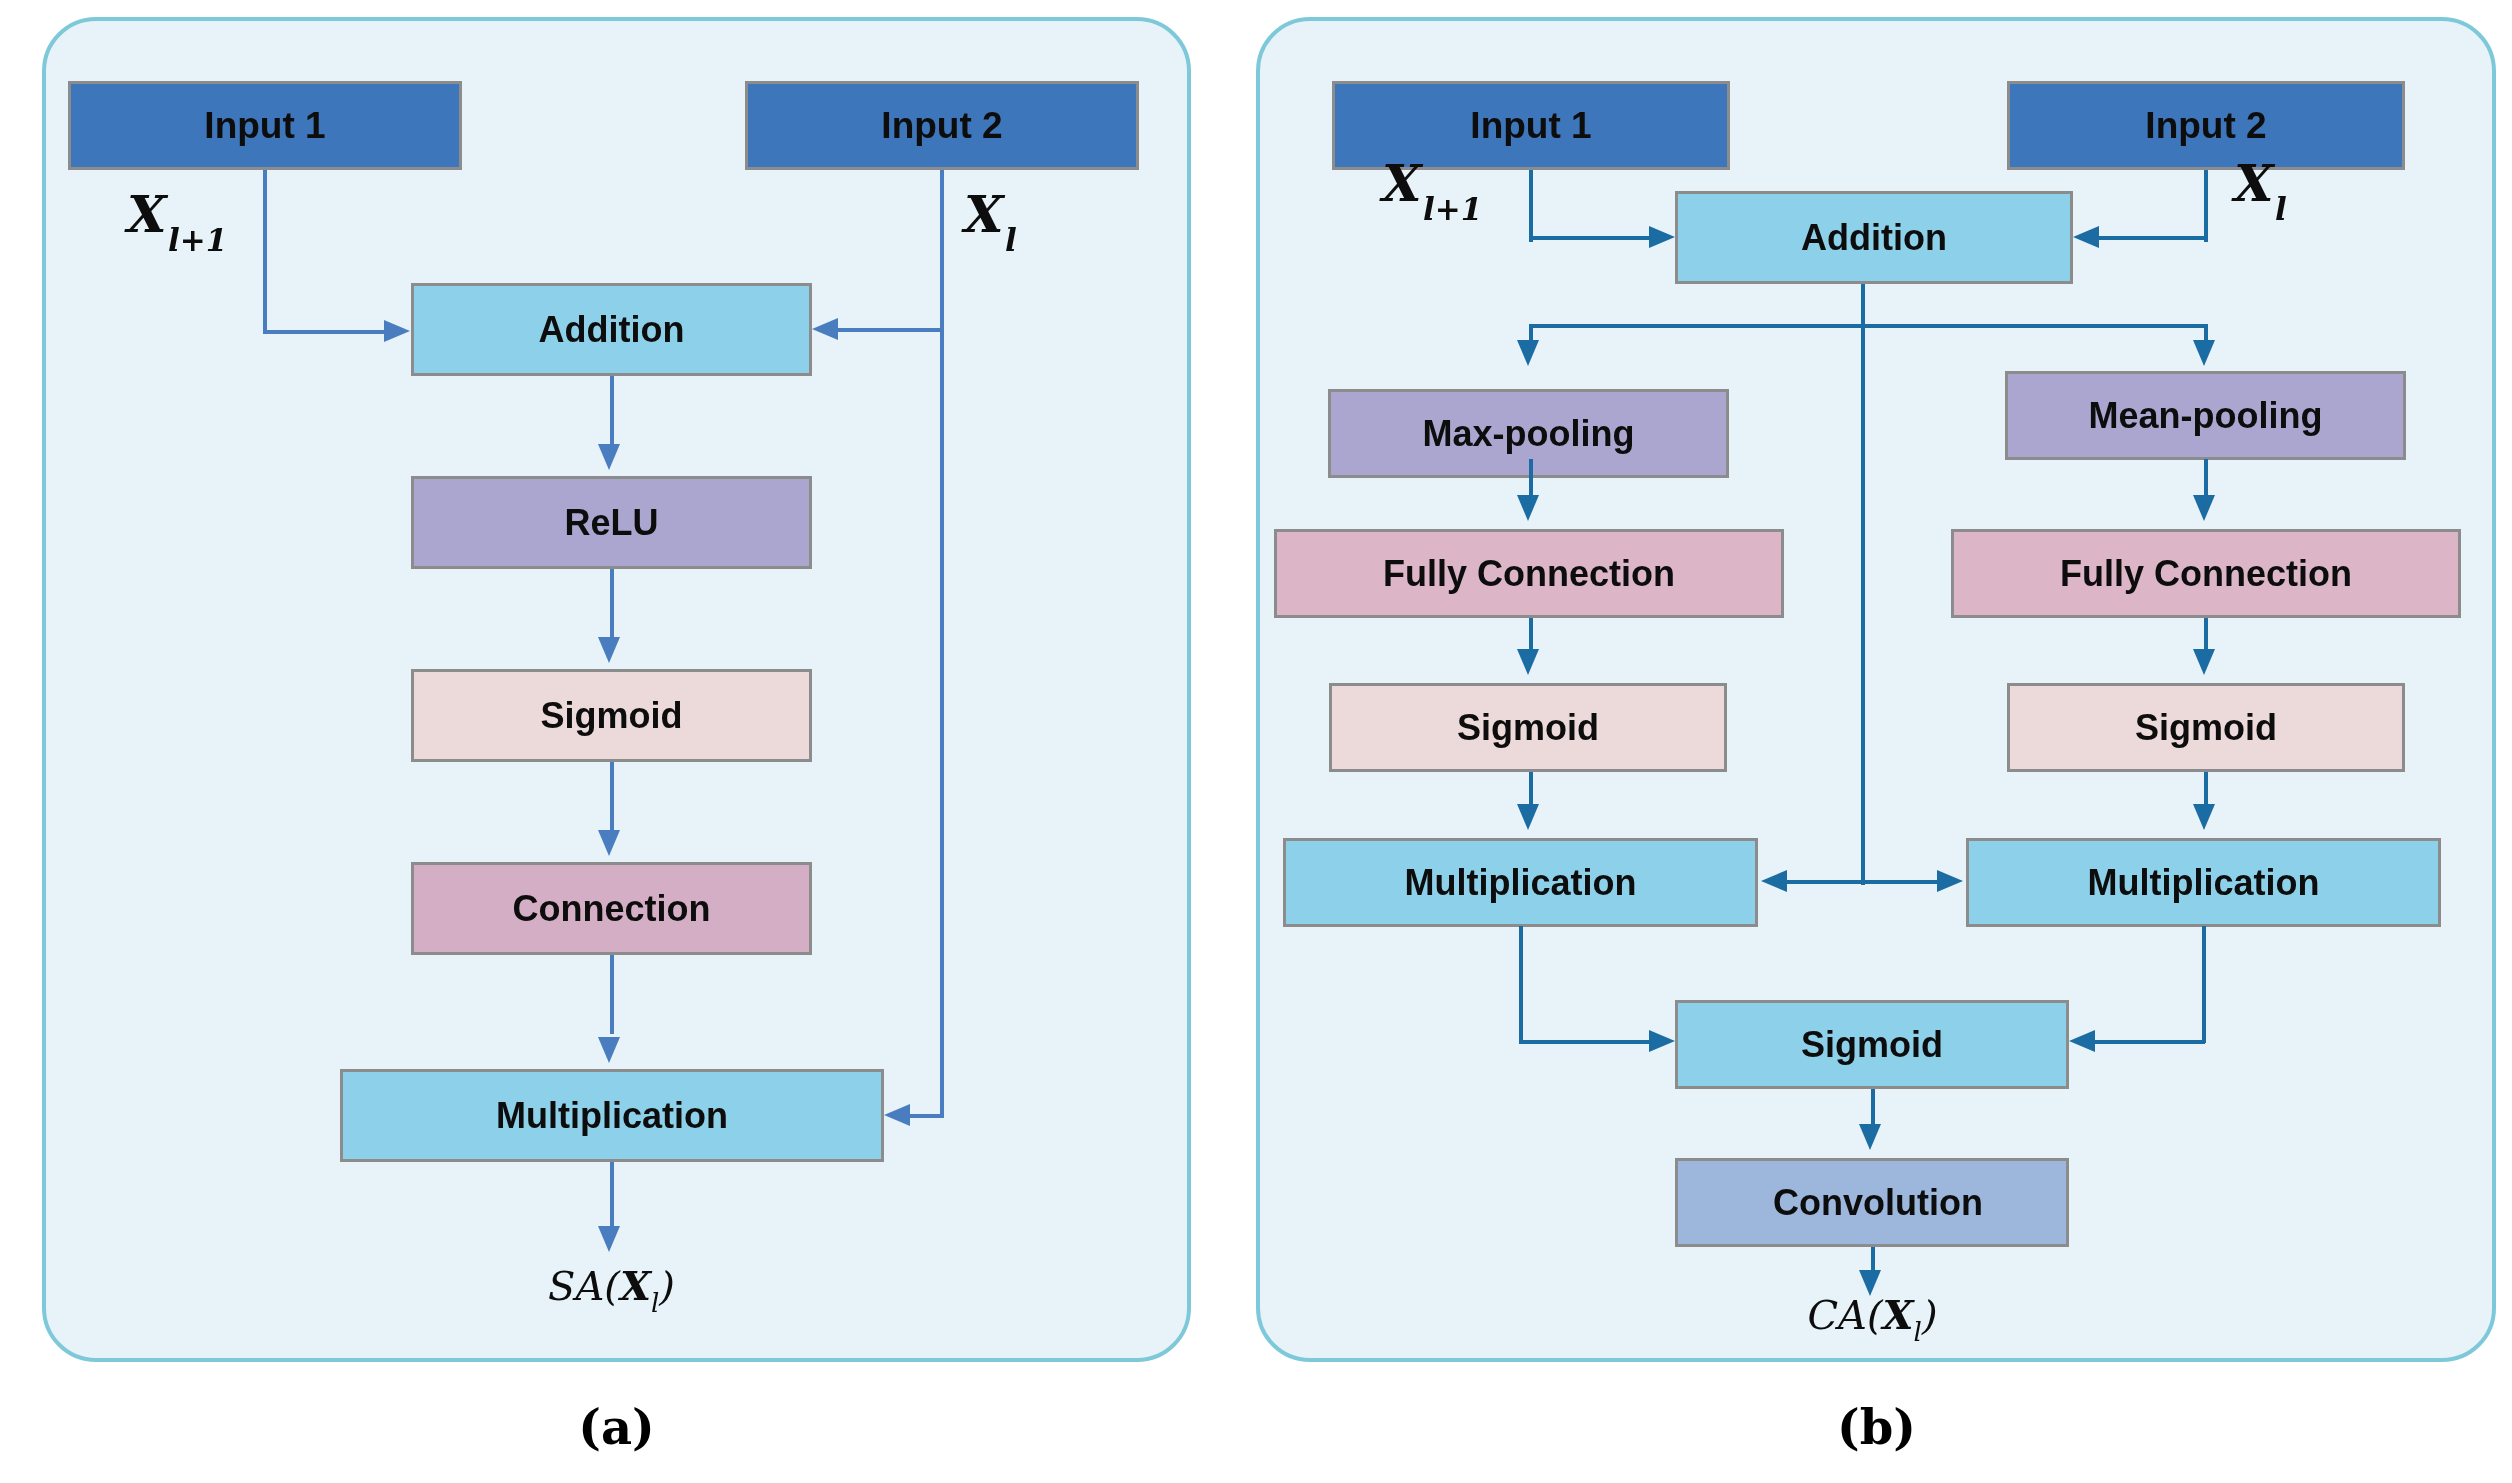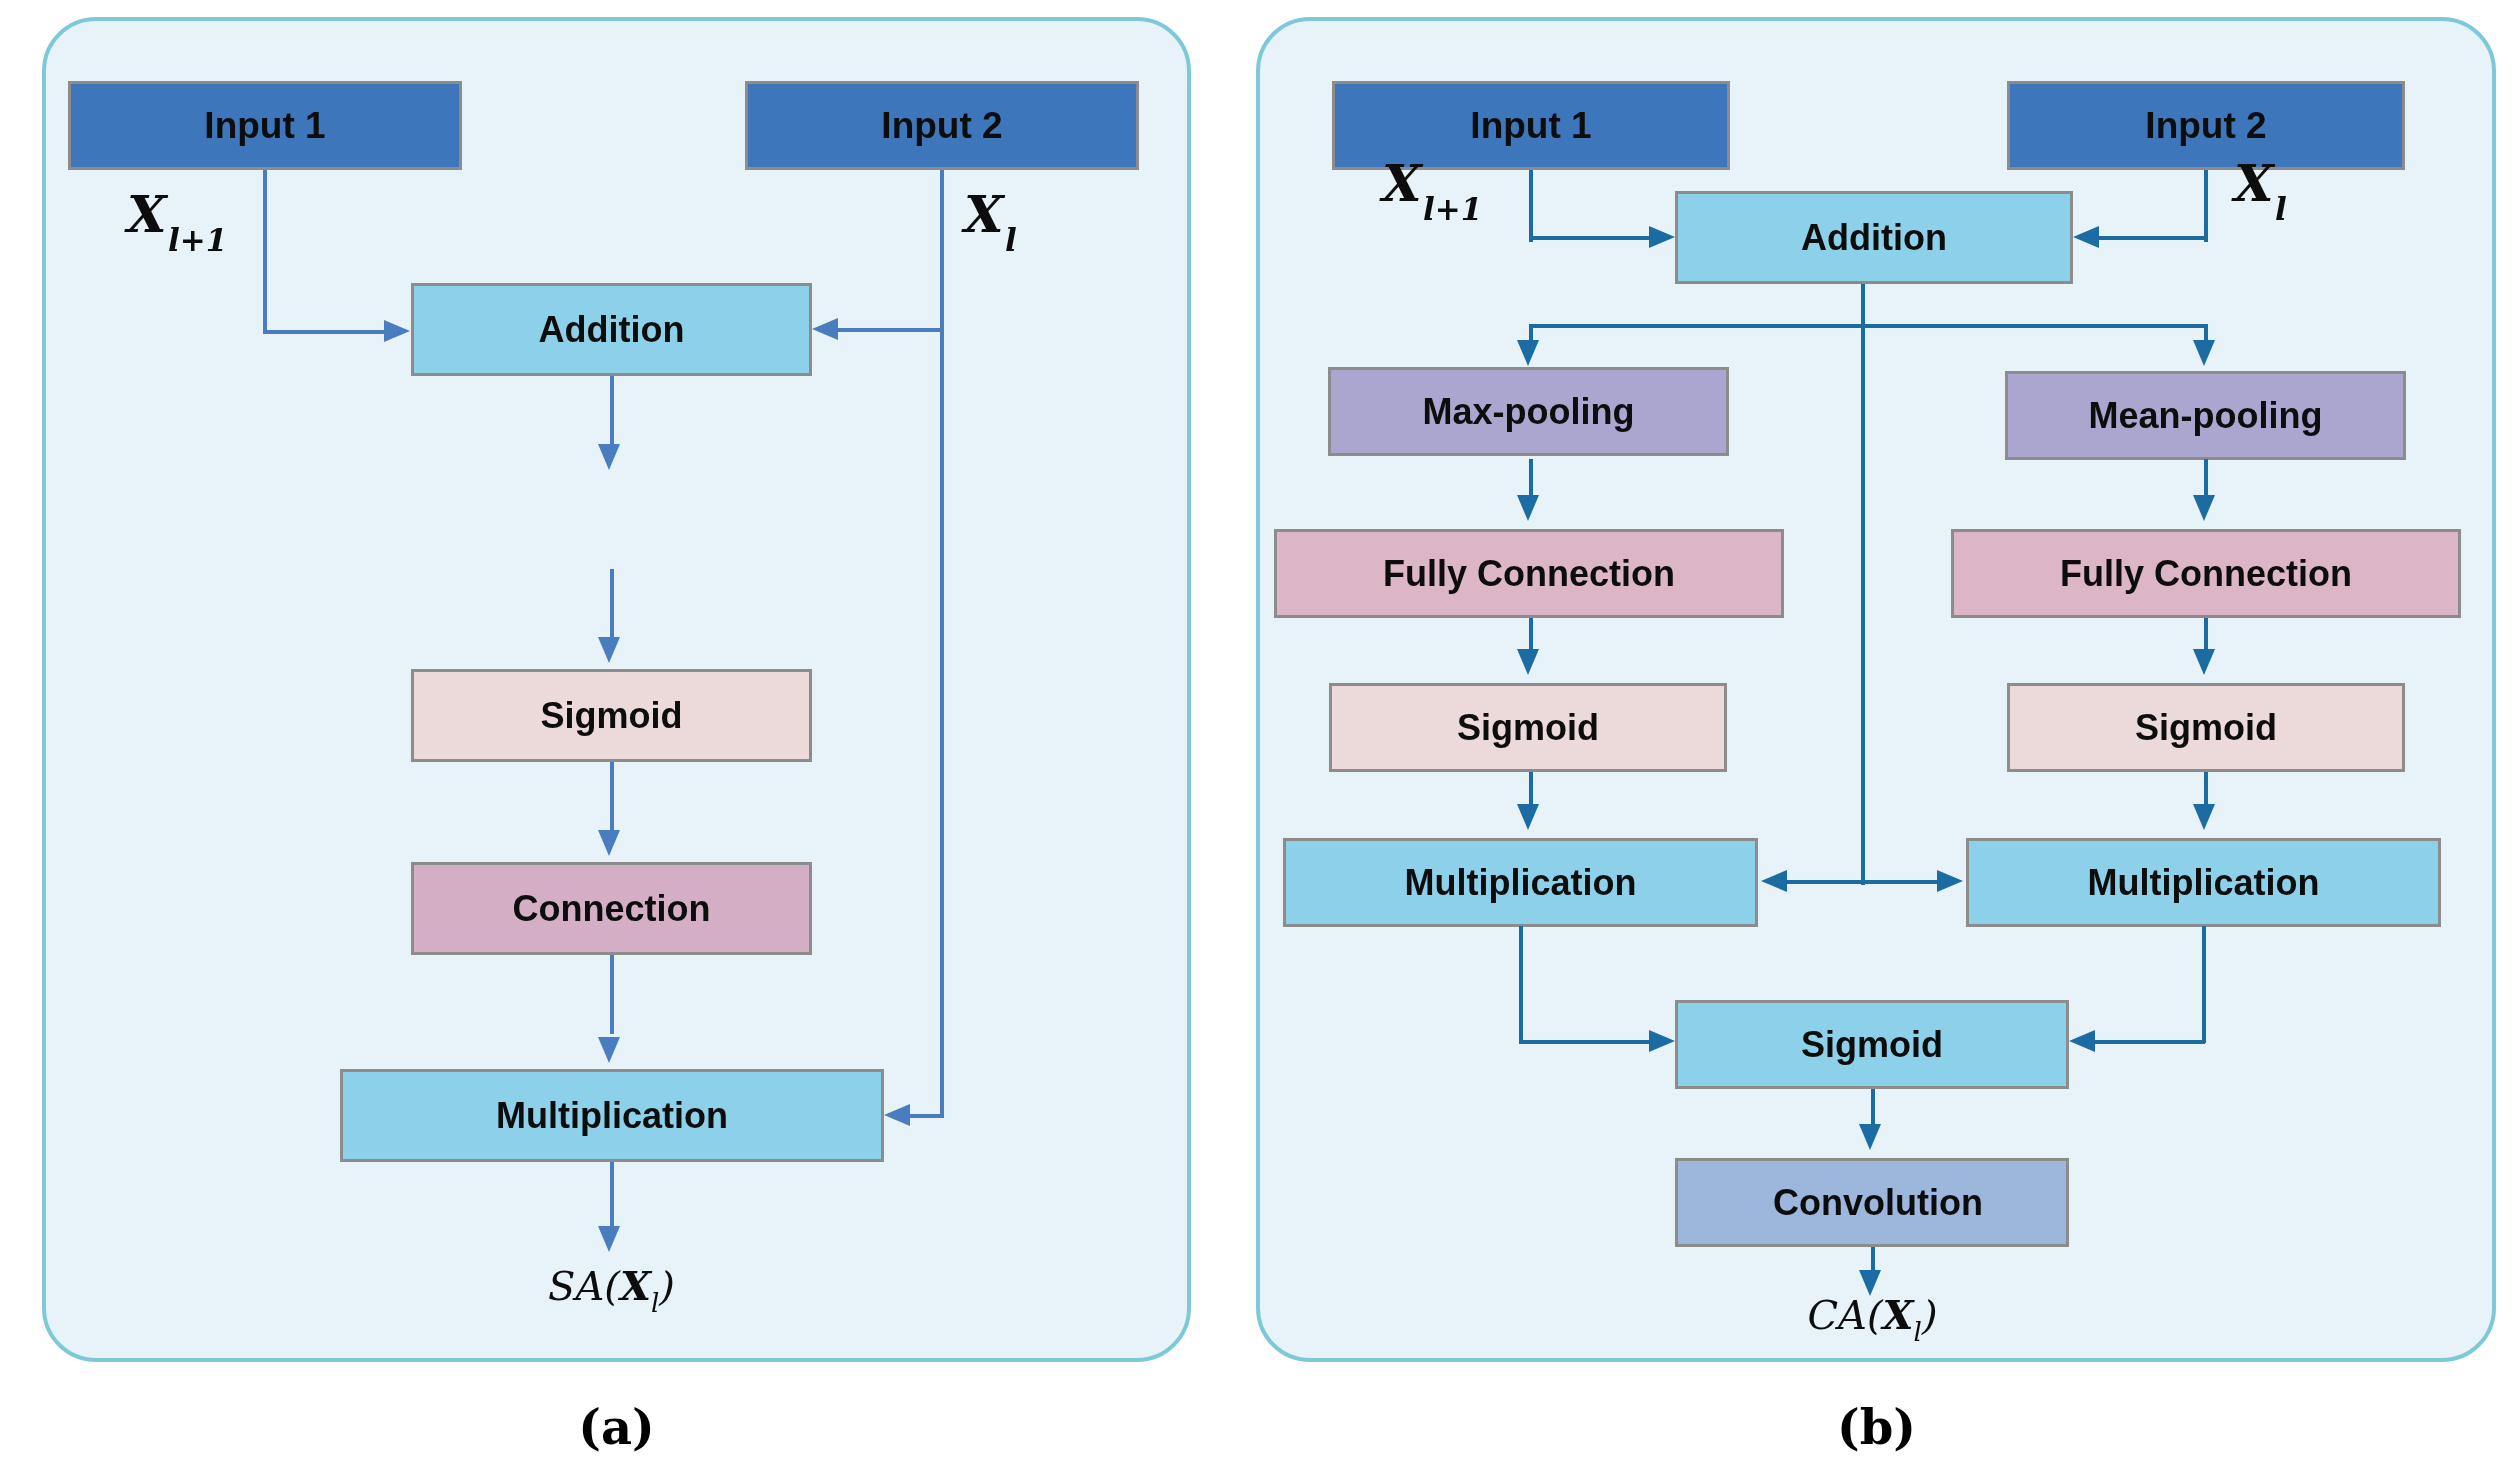--- a/index.html
+++ b/index.html
@@ -50,20 +50,23 @@
 
   <div class="bx inp f-input" style="left:68px;top:81px;width:394px;height:89px;">
       <span>Input 1</span>
     </div>
   <div class="bx inp f-input" style="left:745px;top:81px;width:394px;height:89px;">
       <span>Input 2</span>
     </div>
   <div class="bx f-sky" style="left:411px;top:283px;width:401px;height:93px;">
       <span>Addition</span>
     </div>
+  <div class="bx f-lav" style="left:411px;top:476px;width:401px;height:93px;">
+      <span>ReLU</span>
+    </div>
   <div class="bx f-pale" style="left:411px;top:669px;width:401px;height:93px;">
       <span>Sigmoid</span>
     </div>
   <div class="bx f-mauve" style="left:411px;top:862px;width:401px;height:93px;">
       <span>Connection</span>
     </div>
   <div class="bx f-sky" style="left:340px;top:1069px;width:544px;height:93px;">
       <span>Multiplication</span>
     </div>
 
@@ -96,21 +99,21 @@
 
   <div class="bx inp f-input" style="left:1332px;top:81px;width:398px;height:89px;">
       <span>Input 1</span>
     </div>
   <div class="bx inp f-input" style="left:2007px;top:81px;width:398px;height:89px;">
       <span>Input 2</span>
     </div>
   <div class="bx f-sky" style="left:1675px;top:191px;width:398px;height:93px;">
       <span>Addition</span>
     </div>
-  <div class="bx f-lav" style="left:1328px;top:367px;width:401px;height:89px;">
+  <div class="bx f-lav" style="left:1328px;top:389px;width:401px;height:89px;">
       <span>Max-pooling</span>
     </div>
   <div class="bx f-lav" style="left:2005px;top:371px;width:401px;height:89px;">
       <span>Mean-pooling</span>
     </div>
   <div class="bx f-rose" style="left:1274px;top:529px;width:510px;height:89px;">
       <span>Fully Connection</span>
     </div>
   <div class="bx f-rose" style="left:1951px;top:529px;width:510px;height:89px;">
       <span>Fully Connection</span>

